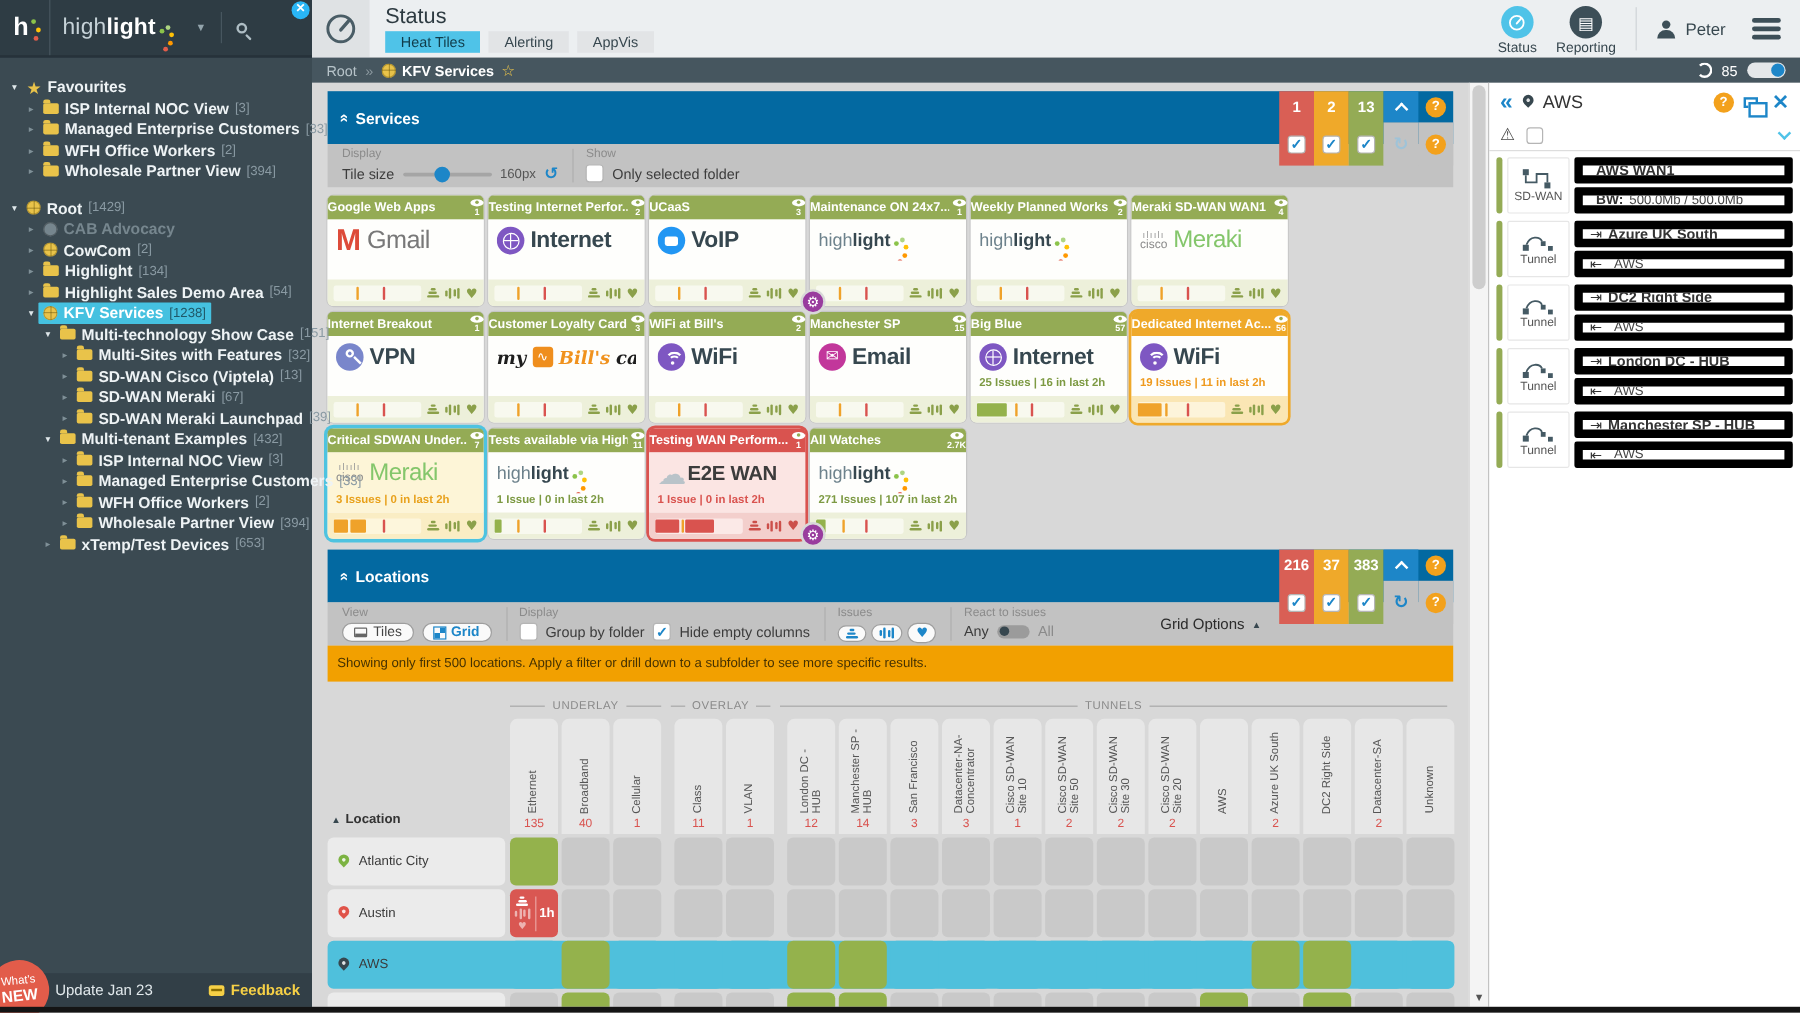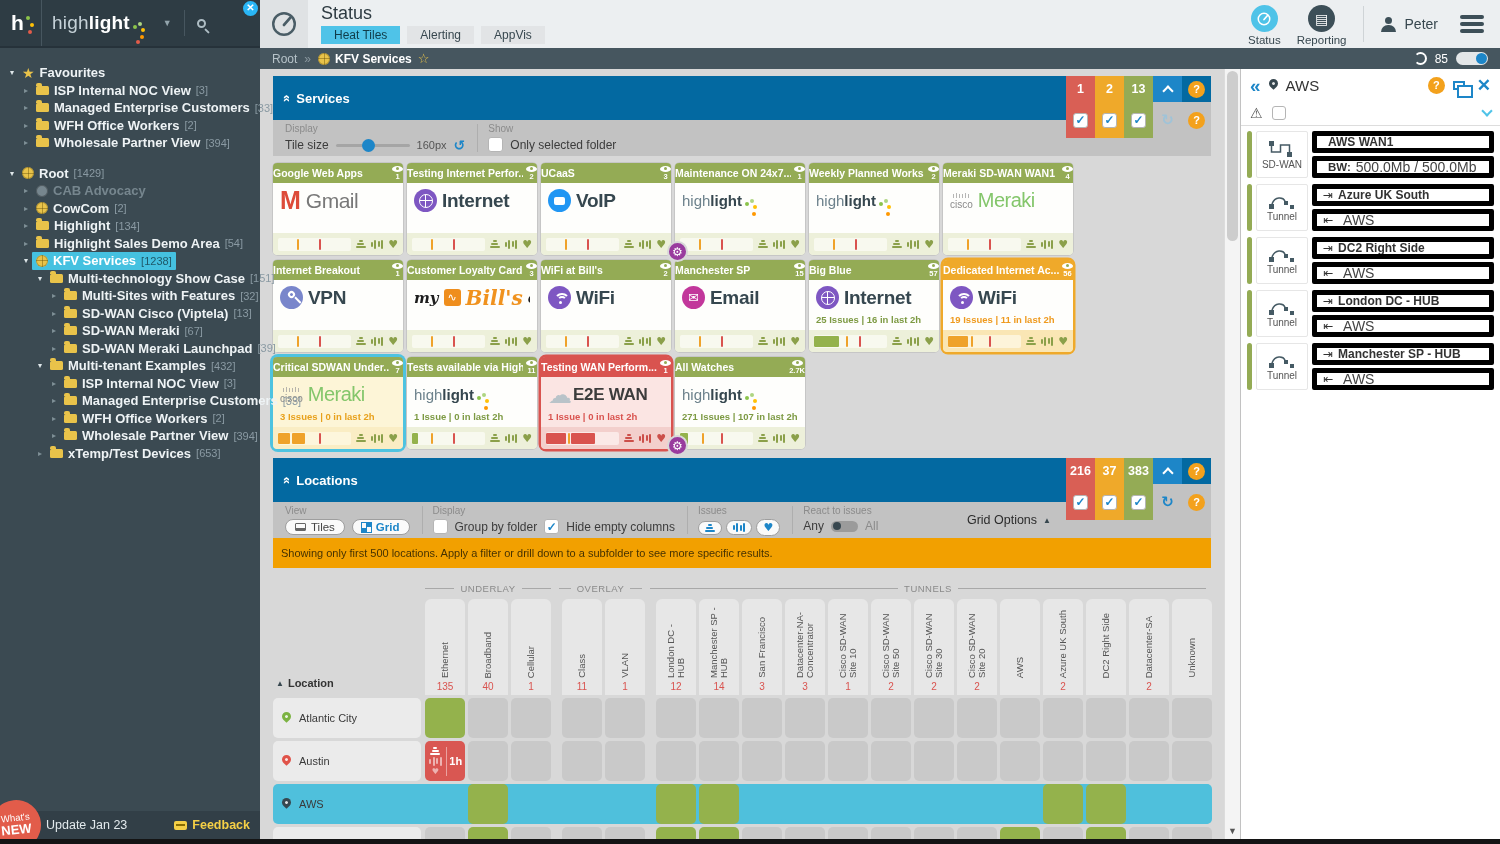--- a/index.html
+++ b/index.html
@@ -162,21 +162,21 @@
   .wifii::after{content:"";position:absolute;left:4px;top:3px;width:6px;height:6px;border:2px solid transparent;border-top-color:#fff;border-radius:50%}
   .wifii i{position:absolute;left:6px;top:8px;width:3px;height:3px;border-radius:50%;background:#fff}
   .env{color:#fff;font-size:13px;font-family:"DejaVu Sans",sans-serif}
   .hl-word{font-size:15px;color:#6d828c}
   .hl-word b{color:#36474f}
   .cis{display:inline-flex;flex-direction:column;align-items:center;line-height:1;color:#8a8a8a;font-size:10px;flex:none}
   .cis i{font-style:normal;font-size:8px;letter-spacing:1px;color:#9a9a9a}
   .mer{font-size:20px;color:#84c66b;letter-spacing:-.5px}
   .b-my,.b-card{font-style:italic;font-weight:bold;color:#1d1d1d;font-size:15px;font-family:"DejaVu Serif",serif}
   .b-sq{width:17px;height:17px;background:#ef8e1d;border-radius:3px;color:#fff;font-size:11px;display:inline-flex;align-items:center;justify-content:center;flex:none}
-  .b-bill{font-style:italic;font-weight:bold;color:#f0921e;font-size:20px;font-family:"DejaVu Serif",serif}
+  .b-bill{font-style:italic;font-weight:bold;color:#f0921e;font-size:15px;font-family:"DejaVu Serif",serif}
   .cloudi{color:#b9c3c9;font-size:24px;line-height:1;font-family:"DejaVu Sans",sans-serif}
   .e2e{font-size:17px;font-weight:bold;color:#3c3c3c;letter-spacing:-.3px;margin-left:-4px}
   
   .pill{background:#fafafa;border:1px solid #9e9e9e;border-radius:10px;padding:1px 9px;font-size:11.5px;color:#444;display:inline-flex;align-items:center;gap:5px;cursor:pointer}
   .pill.active{color:#1d86c8;font-weight:bold}
   .i-tiles{width:11px;height:8px;border:1.5px solid #666;border-radius:1px;display:inline-block;position:relative}
   .i-tiles::after{content:"";position:absolute;left:0;bottom:0;width:100%;height:2px;background:#666}
   .i-grid{width:9px;height:9px;display:inline-block;background:conic-gradient(#1d86c8 0 25%,transparent 0 50%,#1d86c8 0 75%,transparent 0);background-size:100% 100%;outline:1px solid #1d86c8}
   .mini-toggle{width:27px;height:11px;border-radius:6px;background:#9b9b9b;position:relative;display:inline-block;cursor:pointer}
   .mini-toggle i{position:absolute;left:1.5px;top:1.5px;width:8px;height:8px;border-radius:50%;background:#37474f}
@@ -222,23 +222,23 @@
   .i-copy::before{content:"";position:absolute;left:2px;top:2px;width:12px;height:9px;border:2px solid #1d86c8;background:#fff}
   .rp-x{color:#1d86c8;font-weight:bold;font-size:17px;cursor:pointer;line-height:1;margin-left:4px}
   .rp-sub{height:25px;border-bottom:1px solid #ddd;display:flex;align-items:center;padding:0 9px;gap:9px}
   .i-warn{color:#4a4a4a;font-size:14px;line-height:1;font-family:"DejaVu Sans",sans-serif}
   .cb.sm{width:14px;height:14px}
   .rp-chev{margin-left:auto;width:8px;height:8px;border-right:2px solid #4fc3e8;border-bottom:2px solid #4fc3e8;transform:rotate(45deg);margin-top:-4px;cursor:pointer}
   .ritem{display:flex;margin:5px 6px 6px 6px;height:47px;cursor:pointer}
   .rbar{width:5px;background:#94ab55;border-radius:3px;margin-right:4px;flex:none}
   .ricon{width:52px;border:1px solid #e6e6e6;border-radius:2px;display:flex;flex-direction:column;align-items:center;justify-content:center;gap:1px;margin-right:4px;flex:none;color:#555;font-size:10px}
   .rtxt{flex:1;display:flex;flex-direction:column;gap:3px;min-width:0}
-  .rcell{border:5px solid #000000;border-radius:2px;flex:1;display:flex;align-items:center;padding:0 6px;gap:5px;white-space:nowrap;overflow:hidden}
+  .rcell{border:7px solid #000000;border-radius:2px;flex:1;display:flex;align-items:center;padding:0 6px;gap:5px;white-space:nowrap;overflow:hidden}
   .rtitle{font-size:12px;font-weight:bold;color:#333}
-  .rsub{font-size:14px;color:#444}
+  .rsub{font-size:11px;color:#444}
   .rsub-label{font-size:11.5px;font-weight:bold;color:#333}
   .arr{font-family:"DejaVu Sans",sans-serif;font-size:12px;color:#333}
   
   .gaugesvg{display:block}
 </style>
 </head>
 <body>
 
 <div id="sidebar">
   <div class="sb-header">

